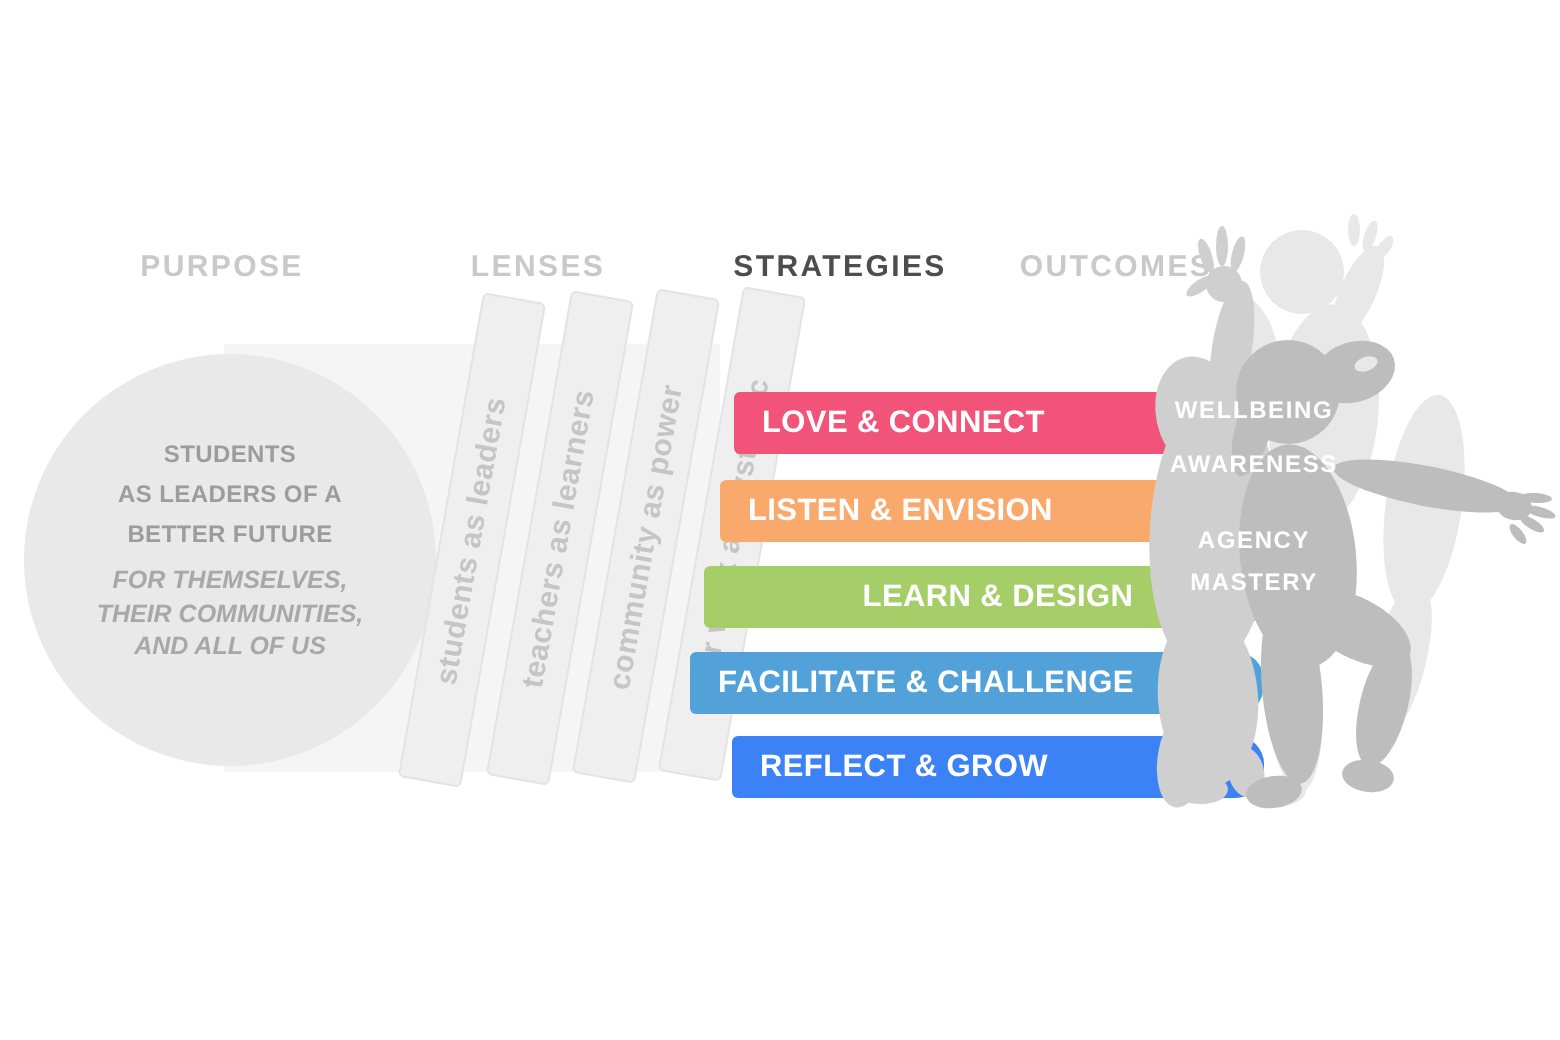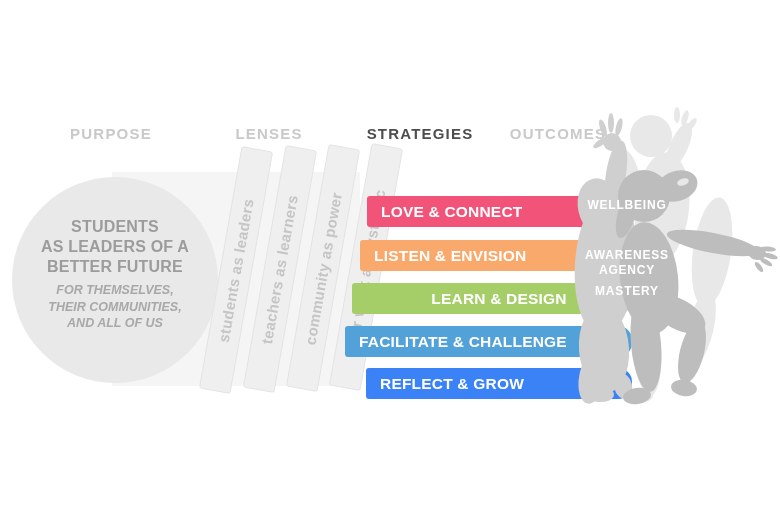--- a/index.html
+++ b/index.html
@@ -13,21 +13,21 @@
     font-size:15px;font-weight:bold;letter-spacing:1.2px;color:#C9C9C9;
   }
   .col-header.active{color:#4D4D4D;}
   
   .band{position:absolute;left:112px;top:172px;width:248px;height:214px;background:#F5F5F5;}
   
   .purpose-circle{
     position:absolute;left:12px;top:177px;width:206px;height:206px;
     border-radius:50%;background:#E9E9E9;text-align:center;
   }
-  .purpose-title{margin-top:40px;font-size:16px;line-height:20px;font-weight:bold;color:#9C9C9C;letter-spacing:0.2px;}
+  .purpose-title{margin-top:40px;font-size:12px;line-height:20px;font-weight:bold;color:#9C9C9C;letter-spacing:0.2px;}
   .purpose-sub{margin-top:5px;font-size:12.5px;line-height:16.5px;font-weight:bold;font-style:italic;color:#A8A8A8;}
   
   .lens{
     position:absolute;width:32px;height:246px;background:#EFEFEF;
     border:1px solid #E3E3E3;border-radius:3px;box-sizing:border-box;
     display:flex;align-items:center;justify-content:center;transform:rotate(10deg);
   }
   .lens span{
     transform:rotate(-90deg);white-space:nowrap;
     font-size:15px;font-weight:bold;color:#C5C5C5;letter-spacing:0.3px;
@@ -144,17 +144,17 @@
       <ellipse cx="678" cy="314" rx="30" ry="15" transform="rotate(28 678 314)"></ellipse>
       <ellipse cx="692" cy="352" rx="12" ry="32" transform="rotate(14 692 352)"></ellipse>
       <ellipse cx="684" cy="388" rx="13" ry="8" transform="rotate(8 684 388)"></ellipse>
       <ellipse cx="646" cy="344" rx="15" ry="48" transform="rotate(-5 646 344)"></ellipse>
       <ellipse cx="637" cy="396" rx="14" ry="8" transform="rotate(-8 637 396)"></ellipse>
       <ellipse cx="683" cy="182" rx="6" ry="3.5" transform="rotate(-18 683 182)" fill="#E8E8E8"></ellipse>
     </g>
   </svg>
 
   <div class="outcome" style="top:198px;">WELLBEING</div>
-  <div class="outcome" style="top:248px;">AWARENESS</div>
+  <div class="outcome" style="top:225px;">AWARENESS</div>
   <div class="outcome" style="top:263px;">AGENCY</div>
   <div class="outcome" style="top:284px;">MASTERY</div>
 
 </div>
 
 </body></html>

